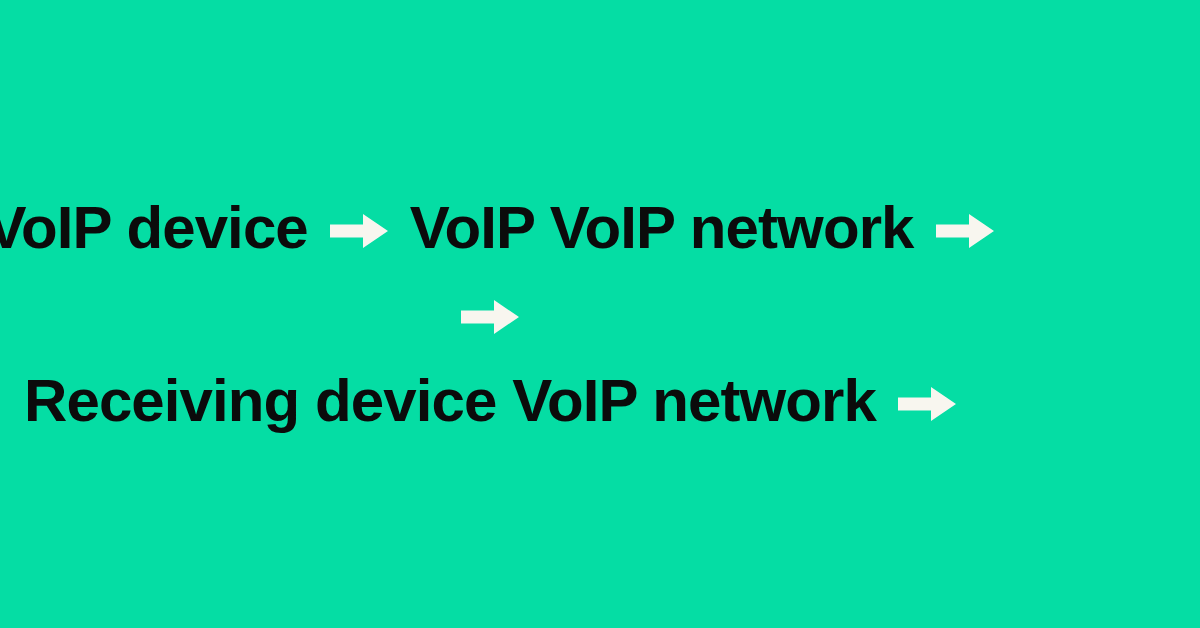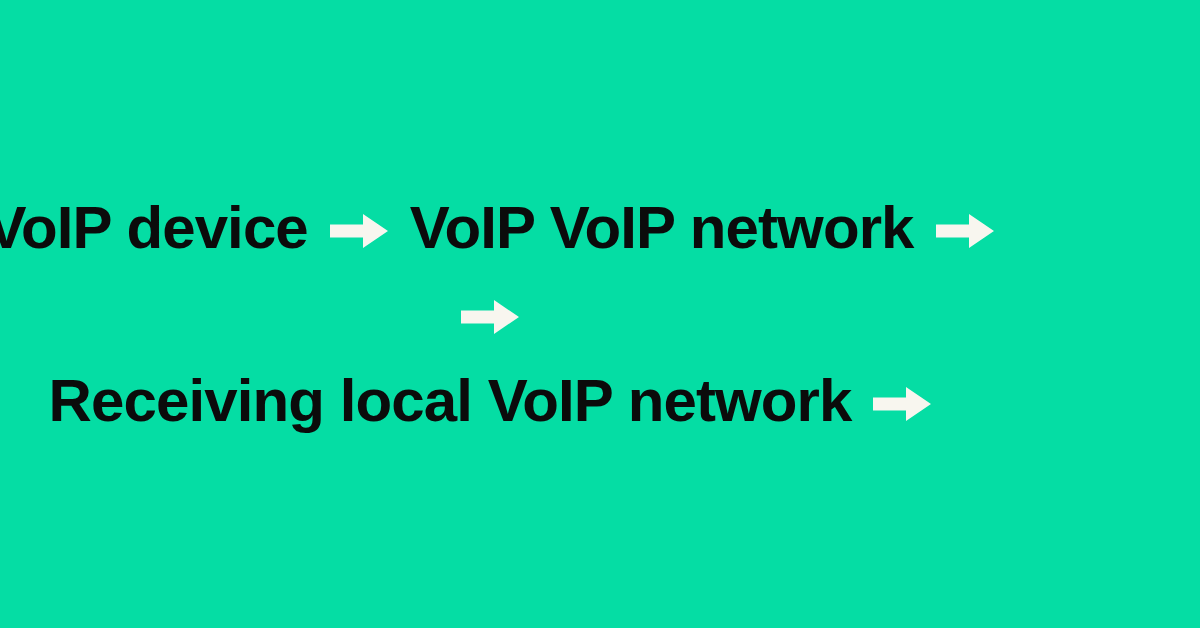--- a/index.html
+++ b/index.html
@@ -68,21 +68,21 @@
 
   <div class="flow-line">
     <span class="arrow">
       <svg width="58" height="34" viewBox="0 0 58 34" aria-hidden="true">
         <polygon points="0,10.5 33,10.5 33,0 58,17 33,34 33,23.5 0,23.5"></polygon>
       </svg>
     </span>
   </div>
 
   <div class="flow-line">
-    <span class="step-label">Receiving local VoIP network</span>
+    <span class="step-label">Receiving device VoIP network</span>
     <span class="arrow">
       <svg width="58" height="34" viewBox="0 0 58 34" aria-hidden="true">
         <polygon points="0,10.5 33,10.5 33,0 58,17 33,34 33,23.5 0,23.5"></polygon>
       </svg>
     </span>
   </div>
 
 
 </div>
 

